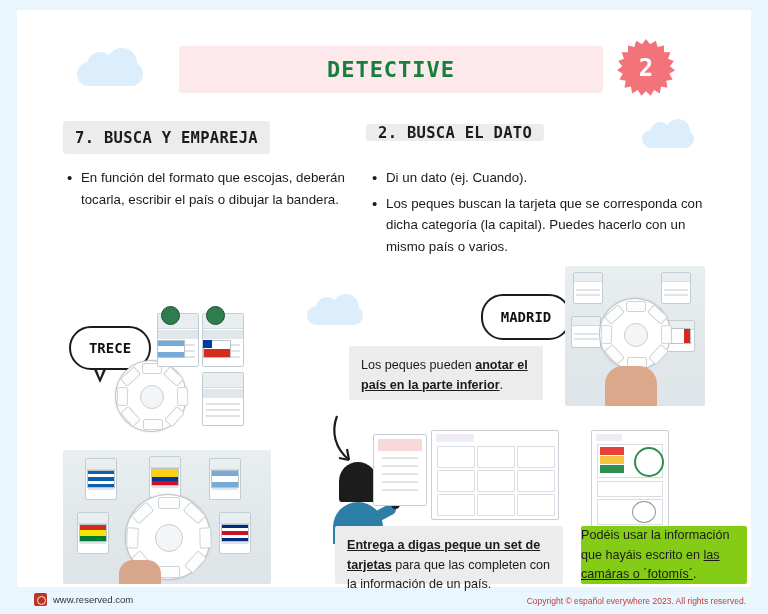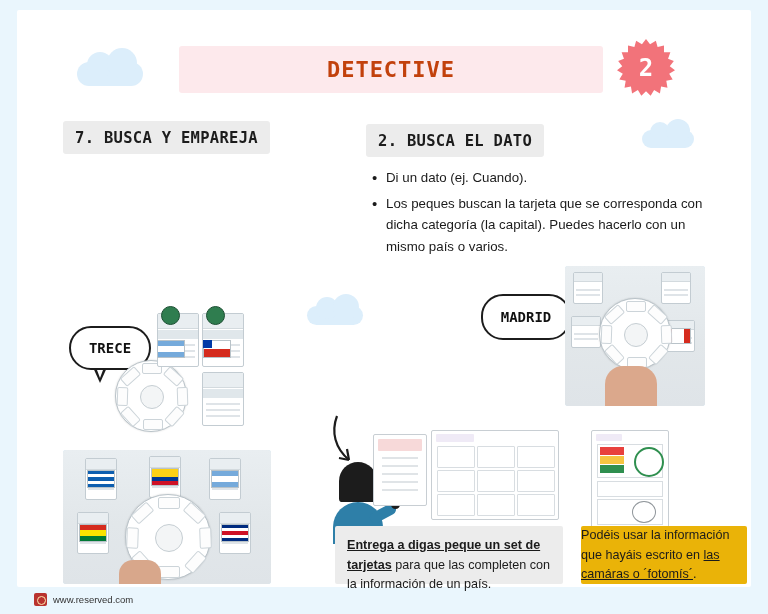--- a/index.html
+++ b/index.html
@@ -58,21 +58,21 @@
     height: 47px;
     display: flex;
     align-items: center;
     justify-content: center;
     gap: 10px;
     font-family: "DejaVu Sans Mono", monospace;
     font-weight: bold;
     font-size: 22px;
     letter-spacing: 1px;
   }
-  .title-1 { color: #c2410c; }
+  .title-1 { color: #15803d; }
   .title-2 { color: #f0443f; }
   
   .badge {
     position: absolute;
     left: 600px;
     top: 29px;
     width: 58px;
     height: 58px;
   }
   .badge .star {
@@ -110,21 +110,21 @@
     align-items: center;
     padding: 0 12px;
     font-family: "DejaVu Sans Mono", monospace;
     font-weight: bold;
     font-size: 15.5px;
     color: #1c1c1c;
     letter-spacing: 0.3px;
     white-space: nowrap;
   }
   #head1 { left: 46px; top: 111px; height: 33px; }
-  #head2 { left: 349px; top: 114px; height: 33px; }
+  #head2 { left: 349px; top: 114px; height: 17px; }
 
   ul.bullets {
     position: absolute;
     margin: 0;
     padding: 0 0 0 18px;
     list-style: none;
     font-size: 13.3px;
     color: #1b1b1b;
     line-height: 1.62;
   }
@@ -350,20 +350,21 @@
     <div class="title-text">
       <span class="title-1">DETECTIVE</span>
     </div>
     <div class="badge">
       <div class="star"></div>
       <div class="num">2</div>
     </div>
 
     <div class="sec-head" id="head1">7. BUSCA Y EMPAREJA</div>
     <ul class="bullets" id="list1">
+      <li>En función del formato que escojas, deberán tocarla, escribir el país o dibujar la bandera.</li>
     </ul>
 
     <div class="sec-head" id="head2">2. BUSCA EL DATO</div>
     <ul class="bullets" id="list2">
       <li>Di un dato (ej. Cuando).</li>
       <li>Los peques buscan la tarjeta que se corresponda con dicha categoría (la capital). Puedes hacerlo con un mismo país o varios.</li>
     </ul>
 
     <div class="bubble-tail" id="tail-trece"></div>
     <div class="bubble-tail" id="tail-trece-in"></div>
@@ -495,20 +496,23 @@
         <div class="seg" style="left:57px; top:30px; width:17px; height:9px; border-radius:2px; transform:rotate(88deg);"></div>
         <div class="seg" style="left:49px; top:50px; width:17px; height:9px; border-radius:2px; transform:rotate(132deg);"></div>
         <div class="seg" style="left:27px; top:58px; width:18px; height:9px; border-radius:2px;"></div>
         <div class="seg" style="left:5px; top:50px; width:17px; height:9px; border-radius:2px; transform:rotate(-132deg);"></div>
         <div class="seg" style="left:-3px; top:30px; width:17px; height:9px; border-radius:2px; transform:rotate(-88deg);"></div>
         <div class="seg" style="left:5px; top:10px; width:17px; height:9px; border-radius:2px; transform:rotate(-42deg);"></div>
       </div>
       <div style="position:absolute; left:40px; top:100px; width:52px; height:42px; background:#dba88c; border-radius:18px 18px 0 0;"></div>
     </div>
 
+    <div class="callout" style="left:332px; top:336px; width:194px; height:54px;">
+      <span>Los peques pueden </span><u><b>anotar el país en la parte inferior</b></u><span>.</span>
+    </div>
 
     <svg class="arrow-curve" style="left:312px; top:404px;" width="42" height="54" viewBox="0 0 42 54">
       <path d="M8 2 C 2 18, 6 34, 20 46" stroke="#1c1c1c" stroke-width="2.2" fill="none"></path>
       <path d="M20 46 L 10 44 M20 46 L 18 35" stroke="#1c1c1c" stroke-width="2.2" fill="none"></path>
     </svg>
 
     <div style="position:absolute; left:312px; top:452px; width:64px; height:72px;">
       <div class="person-head" style="left:10px; top:0px; width:38px; height:40px;"></div>
       <div class="person-body" style="left:4px; top:40px; width:50px; height:42px;"></div>
       <div class="person-arm" style="left:40px; top:46px; width:28px; height:11px;"></div>
@@ -546,23 +550,24 @@
       <div style="position:absolute; left:42px; top:16px; width:26px; height:26px; border-radius:50%; border:2px solid #2f8f4f;"></div>
       <div style="position:absolute; left:5px; top:50px; right:5px; height:14px; border:1px solid #d8dde1;"></div>
       <div style="position:absolute; left:5px; top:68px; right:5px; height:24px; border:1px solid #d8dde1;"></div>
       <div style="position:absolute; left:40px; top:70px; width:22px; height:20px; border-radius:50%; border:1.5px solid #8f959a;"></div>
     </div>
 
     <div class="callout" style="left:318px; top:516px; width:228px; height:58px;">
       <u><b>Entrega a digas peque un set de tarjetas</b></u><span> para que las completen con la información de un país.</span>
     </div>
 
-    <div class="callout" style="left:564px; top:516px; width:166px; height:58px; background:#eab308; padding:0;">
+    <div class="callout" style="left:564px; top:516px; width:166px; height:58px; background:#84cc16; padding:0;">
       <span>Podéis usar la información que hayáis escrito en </span><u>las camáras o ´fotomís´</u><span>.</span>
     </div>
 
   </div>
 
   <div class="footer-left">
     <span class="logo-sq"></span>
     <span>www.reserved.com</span>
   </div>
+  <div class="footer-right">Copyright © español everywhere 2023. All rights reserved.</div>
 </div>
 
 </body></html>

